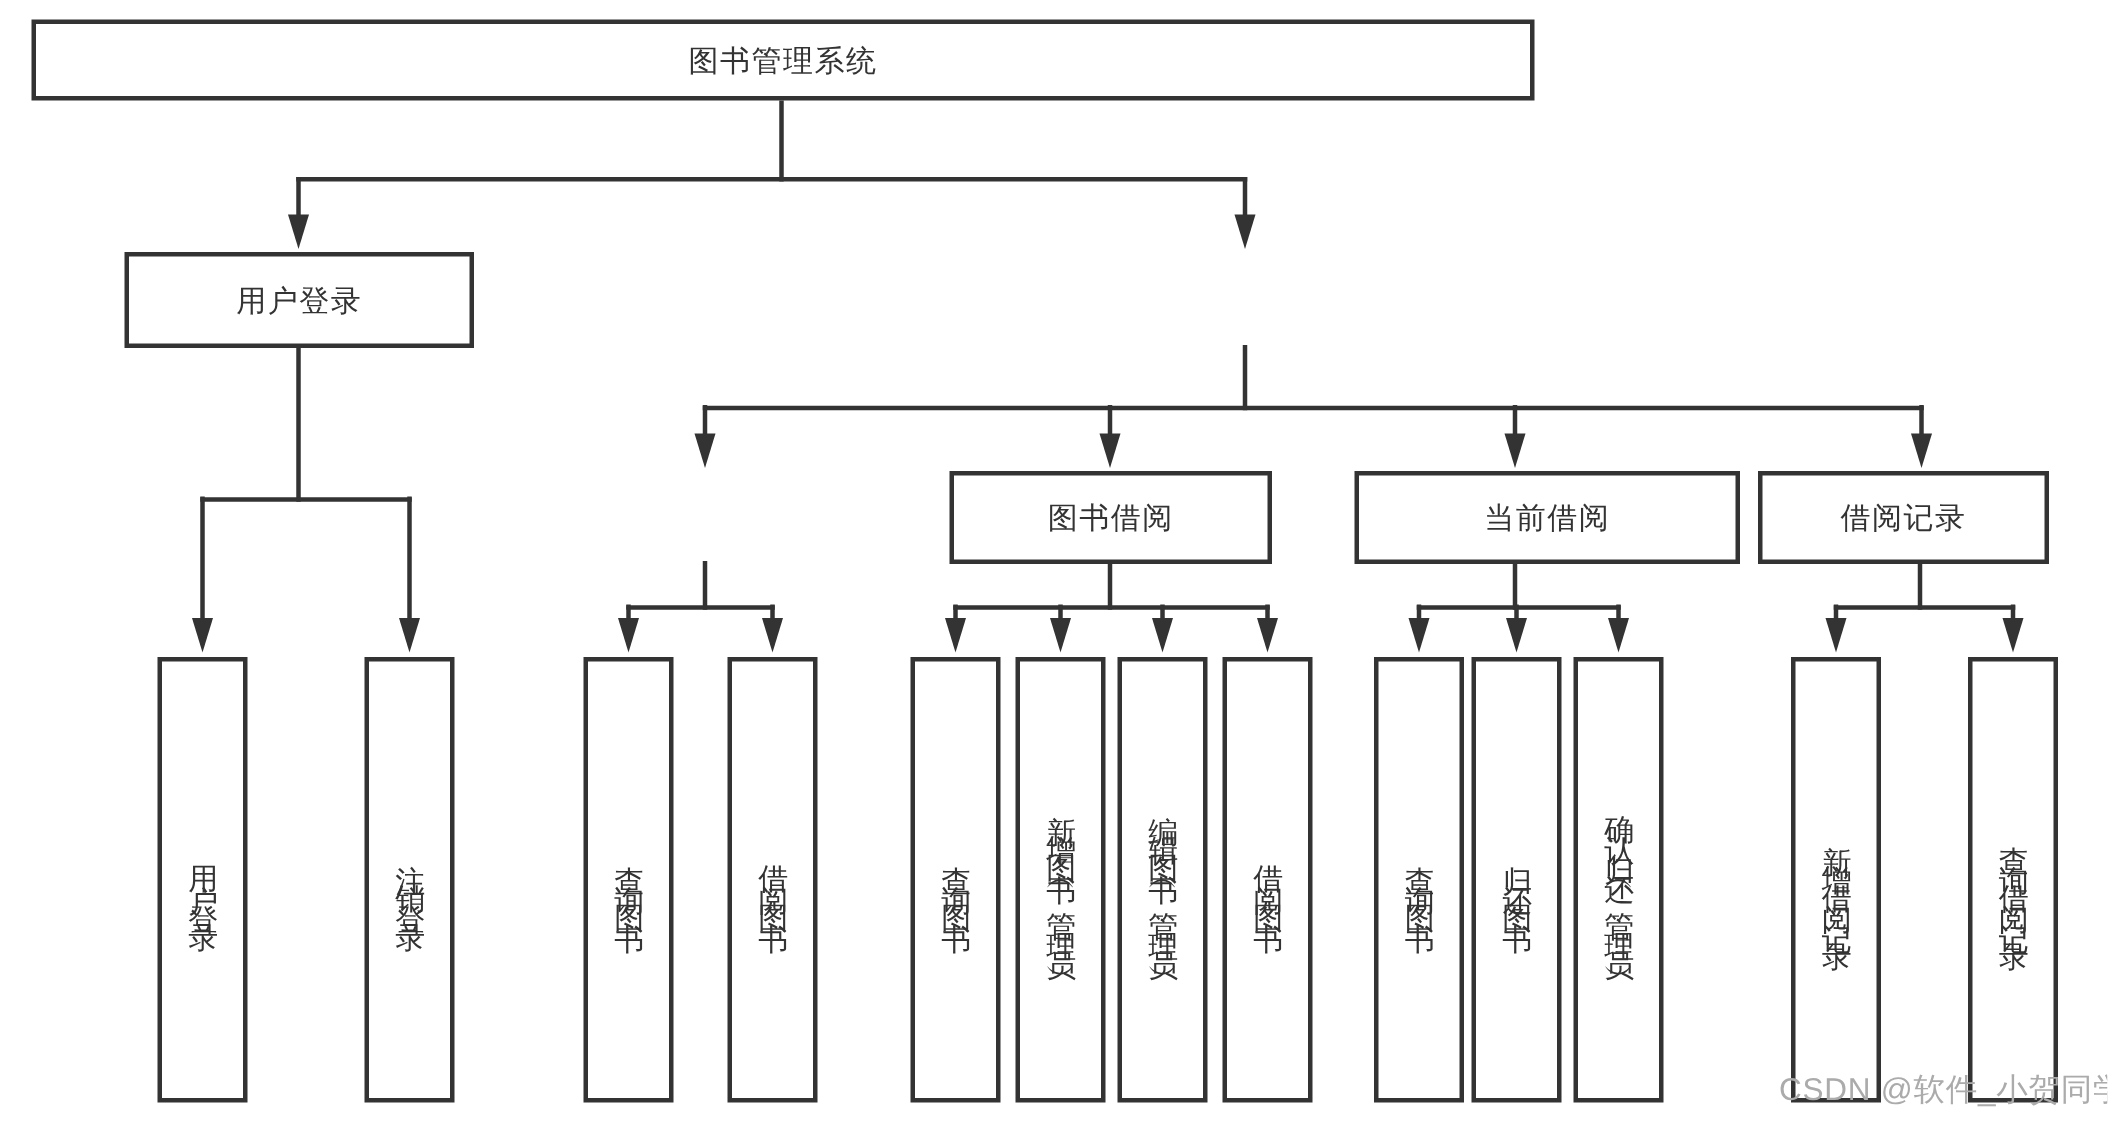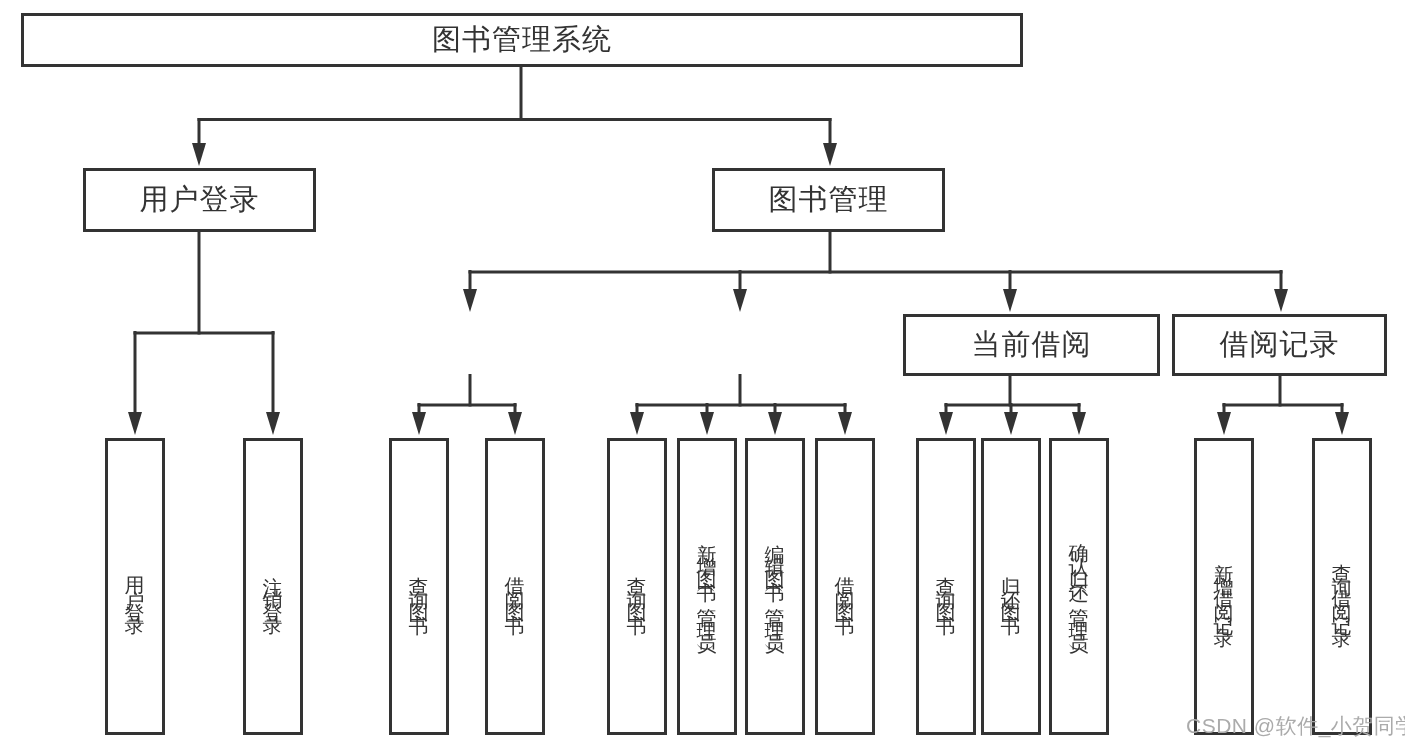--- a/index.html
+++ b/index.html
@@ -27,21 +27,21 @@
     position: absolute;
     background: var(--bg);
     border: 3px solid var(--border);
     box-sizing: border-box;
     display: flex;
     align-items: center;
     justify-content: center;
     color: var(--text);
   }
   .h-node {
-    font-size: 29px;
+    font-size: 20px;
     letter-spacing: 1px;
     white-space: nowrap;
     text-align: center;
   }
   .v-node {
     writing-mode: vertical-rl;
     text-orientation: mixed;
     font-size: 20px;
     letter-spacing: 13px;
     line-height: 1;
@@ -137,24 +137,24 @@
       <line x1="1224" y1="403" x2="1224" y2="415"></line>
       <polygon points="1217,412 1231,412 1224,435"></polygon>
       <line x1="1342" y1="403" x2="1342" y2="415"></line>
       <polygon points="1335,412 1349,412 1342,435"></polygon>
     </g>
   </svg>
 
   <div class="node h-node" style="left:21px;top:13px;width:1002px;height:54px">图书管理系统</div>
 
   <div class="node h-node" style="left:83px;top:168px;width:233px;height:64px">用户登录</div>
-  <div class="node h-node" style="left:712px;top:168px;width:233px;height:64px">图书管理</div>
 
+  <div class="node h-node" style="left:633px;top:314px;width:215px;height:62px">图书借阅</div>
   <div class="node h-node" style="left:903px;top:314px;width:257px;height:62px">当前借阅</div>
-  <div class="node h-node" style="left:1172px;top:314px;width:215px;height:62px">借阅记录</div>
+  <div class="node h-node" style="left:1172px;top:314px;width:194px;height:62px">借阅记录</div>
 
   <div class="node v-node" style="left:105px;top:438px;width:60px;height:297px">用户登录</div>
   <div class="node v-node" style="left:243px;top:438px;width:60px;height:297px">注销登录</div>
 
   <div class="node v-node" style="left:389px;top:438px;width:60px;height:297px">查询图书</div>
   <div class="node v-node" style="left:485px;top:438px;width:60px;height:297px">借阅图书</div>
 
   <div class="node v-node" style="left:607px;top:438px;width:60px;height:297px">查询图书</div>
   <div class="node v-node" style="left:677px;top:438px;width:60px;height:297px">新增图书（管理员）</div>
   <div class="node v-node" style="left:745px;top:438px;width:60px;height:297px">编辑图书（管理员）</div>

